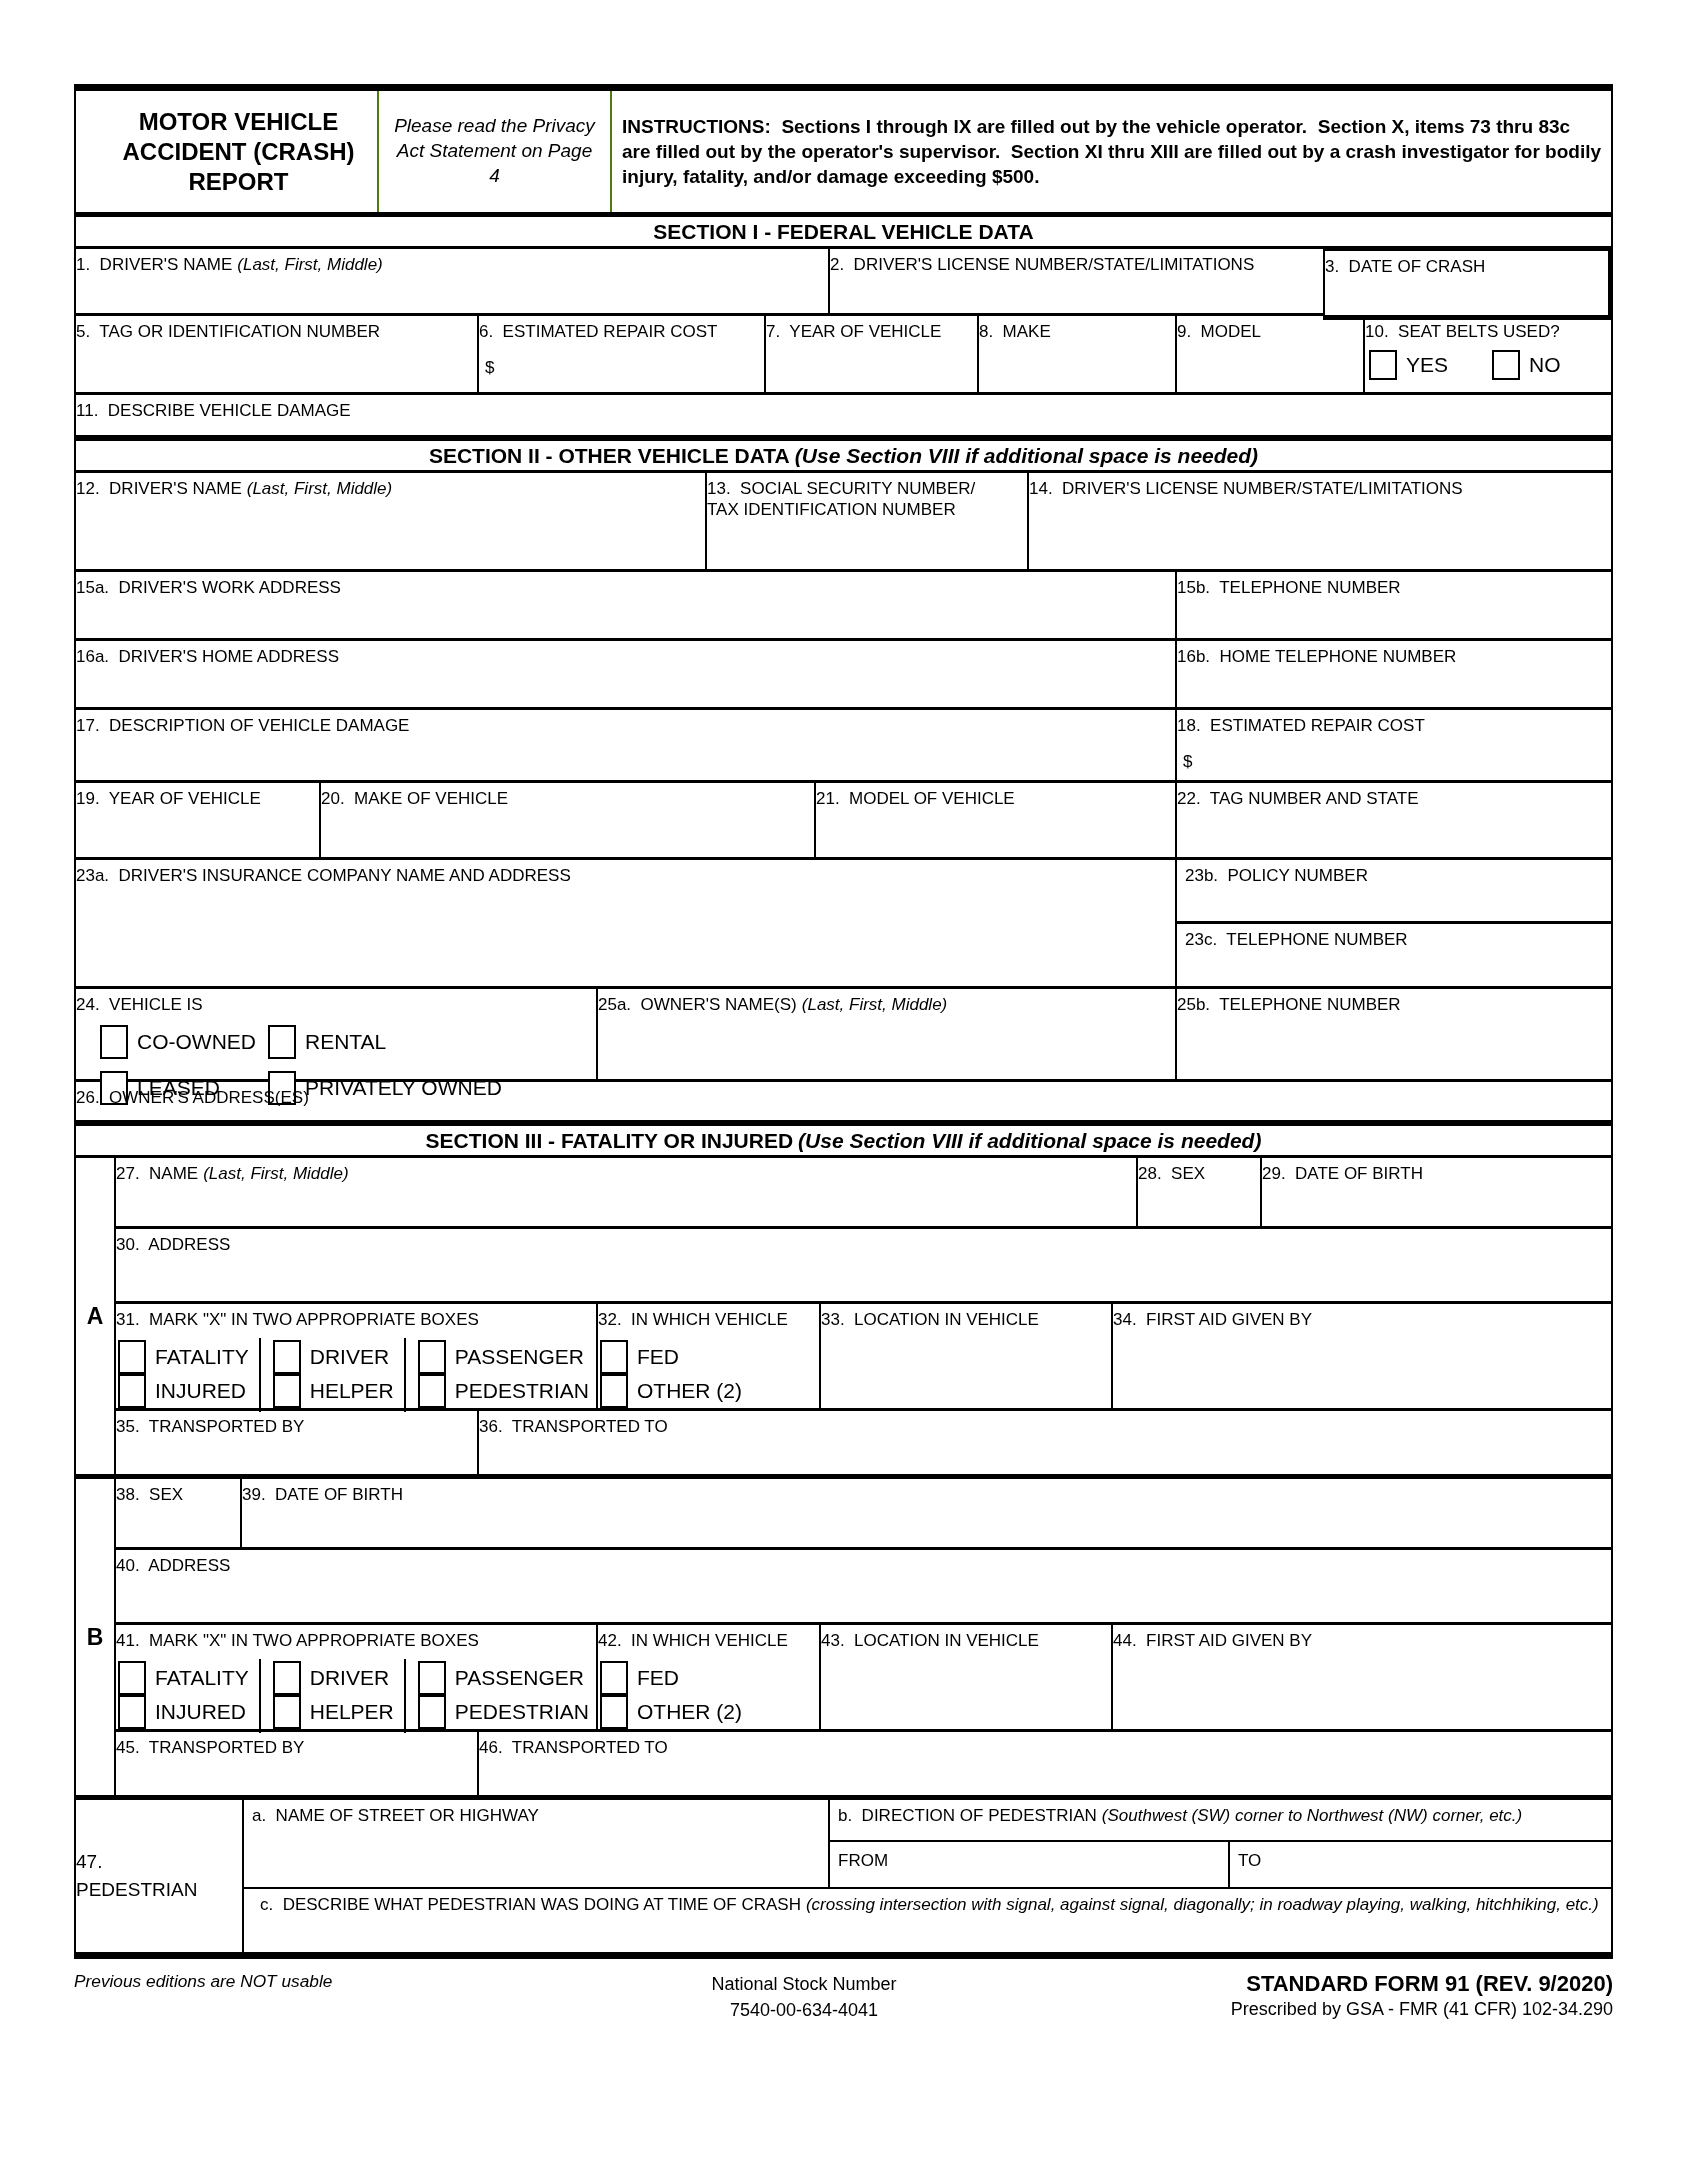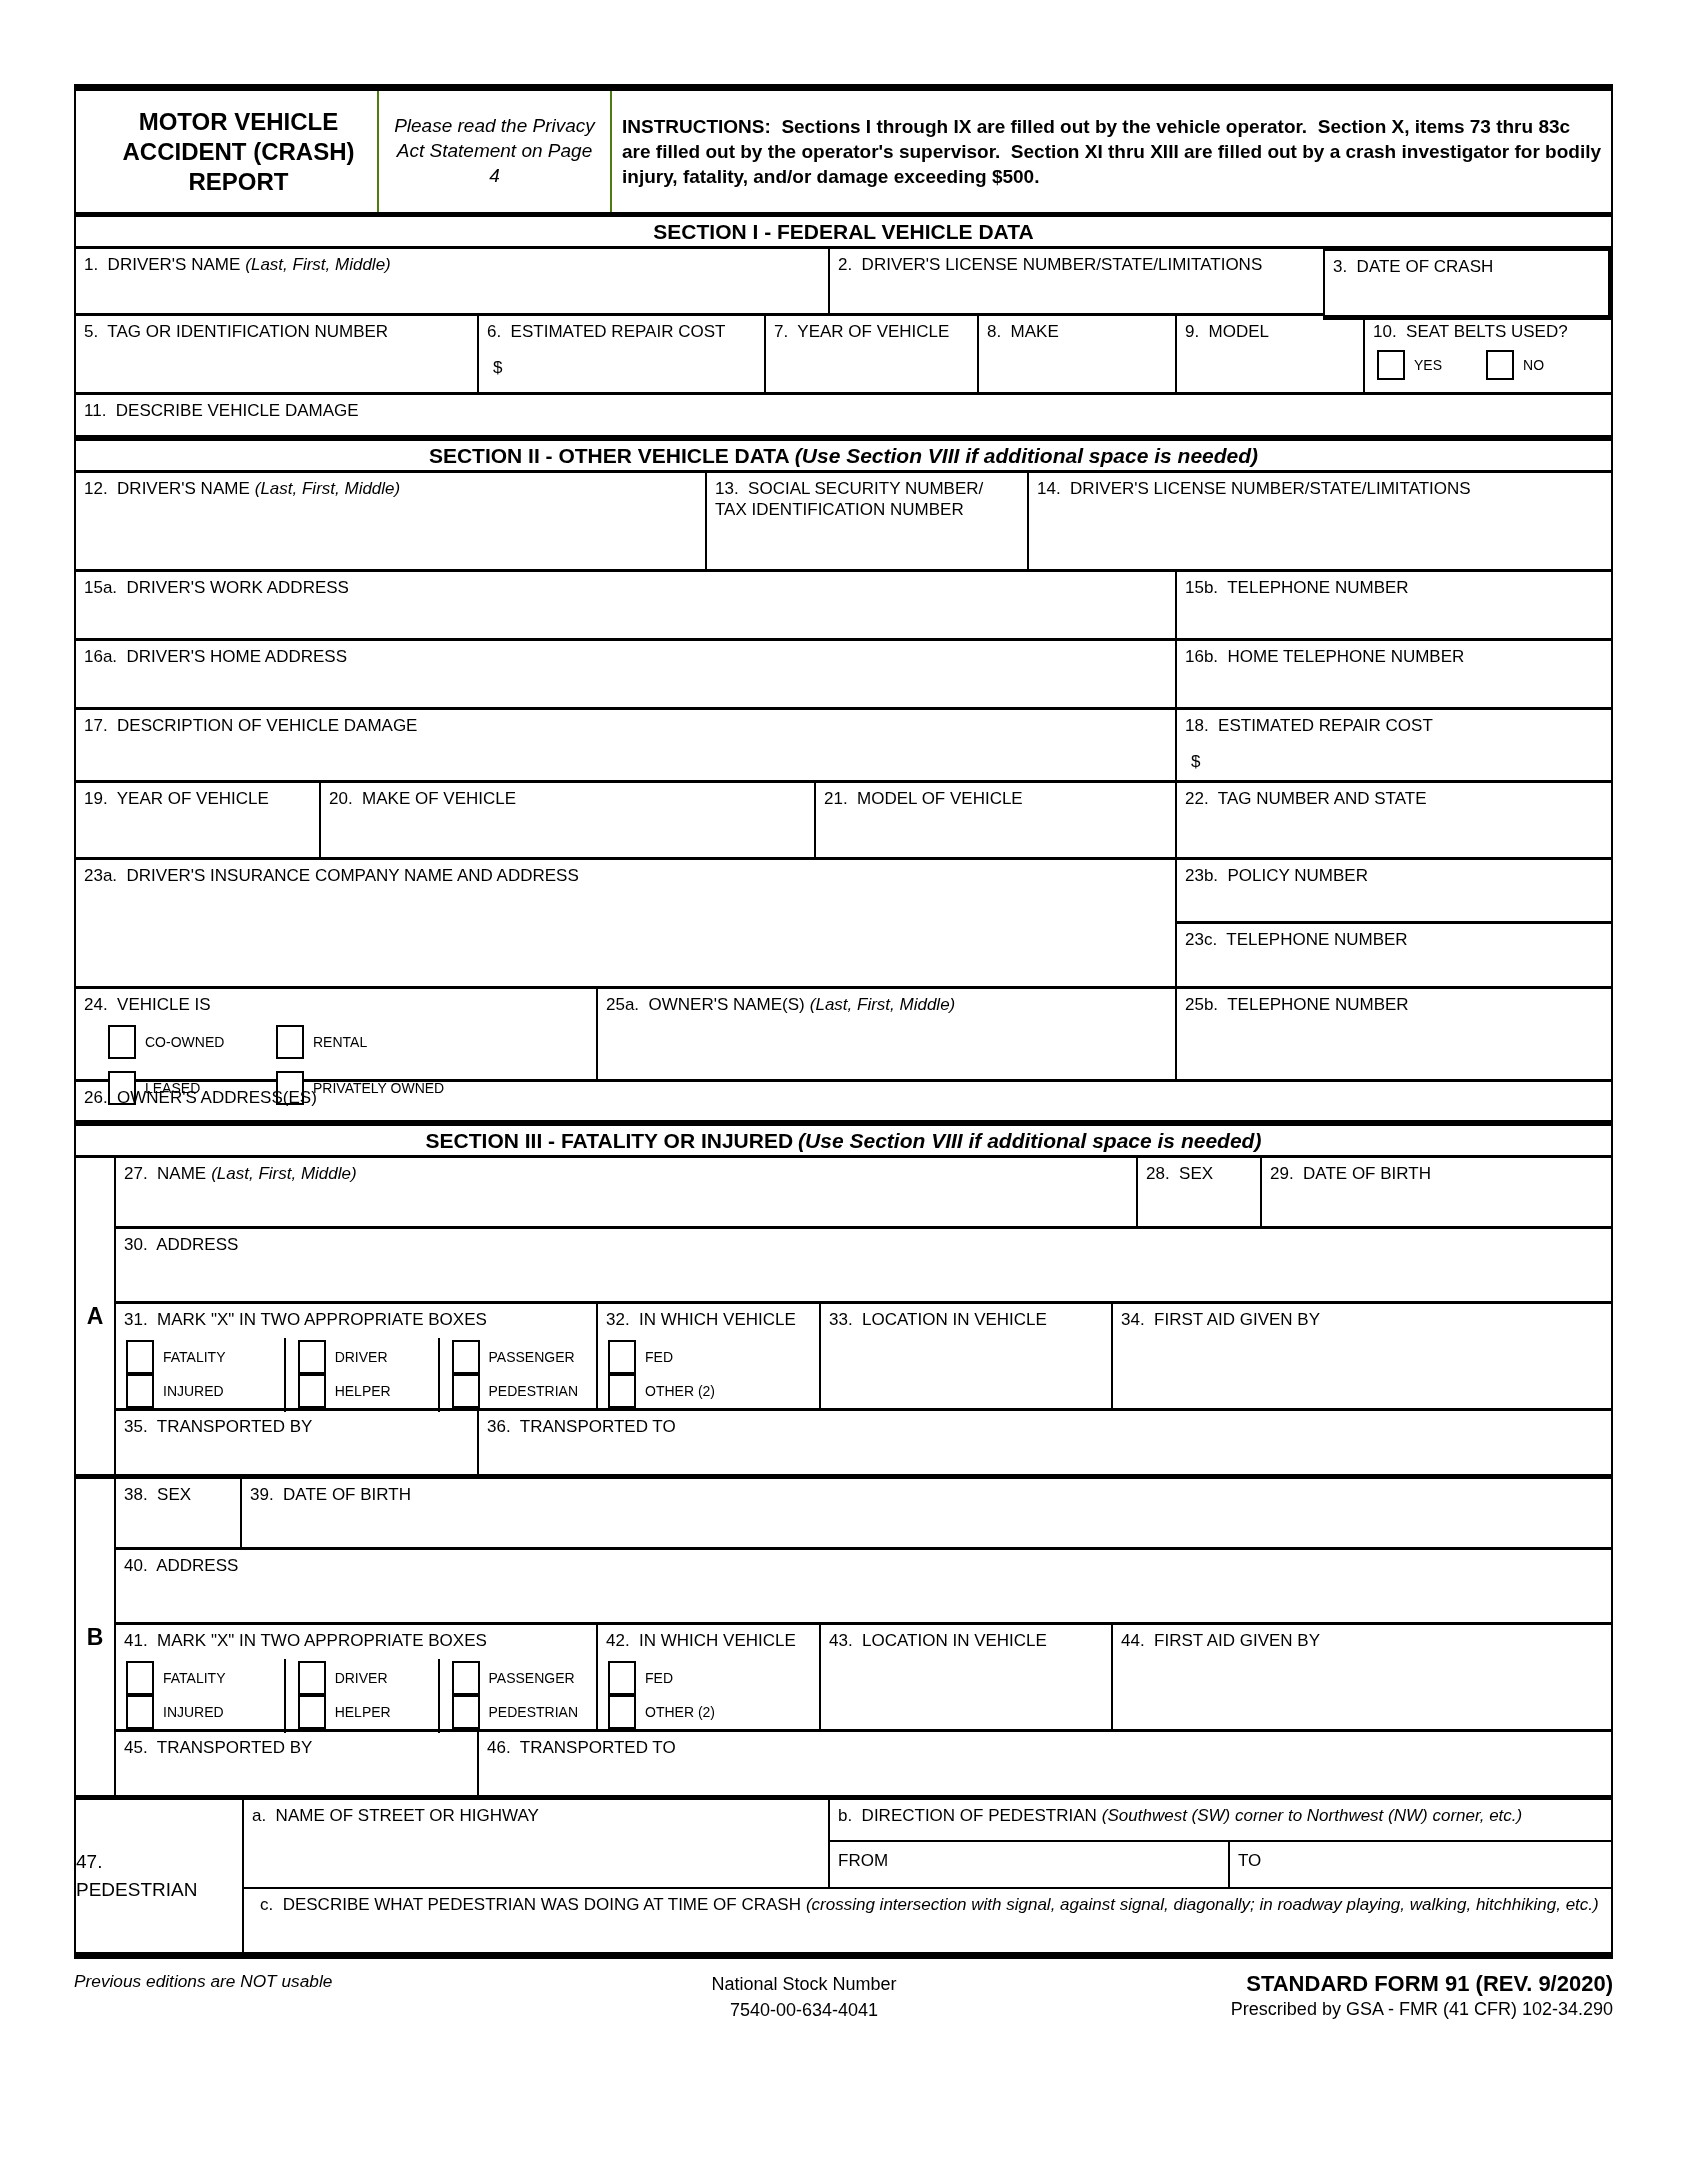--- a/index.html
+++ b/index.html
@@ -14,29 +14,29 @@
   .form-title{width:277px;text-align:center;font-weight:bold;font-size:24px;line-height:1.25;margin-left:24px;}
   .privacy{width:233px;text-align:center;font-style:italic;font-size:19px;line-height:1.3;}
   .instructions{flex:1;font-weight:bold;font-size:19px;line-height:1.32;white-space:pre-wrap;}
   
   .titlebar{height:32px;display:flex;align-items:center;justify-content:center;
             border-bottom:3px solid #000;font-size:21px;font-weight:bold;box-sizing:border-box;}
   .titlebar .hint{font-weight:bold;}
   
   .row{display:flex;box-sizing:border-box;border-bottom:3px solid #000;}
   .row.endsec{border-bottom:6px solid #000;}
-  .cell{box-sizing:border-box;padding:5px 8px;position:relative;display:flex;flex-direction:column;}
+  .cell{box-sizing:border-box;padding:5px 0;position:relative;display:flex;flex-direction:column;}
   .cell+.cell{border-left:2px solid #000;}
   .lbl{font-size:17px;line-height:1.25;white-space:pre-wrap;}
   .hint{font-style:italic;margin-left:5px;white-space:pre-wrap;}
   .dollar{font-size:17px;margin-top:16px;margin-left:6px;}
   
   .cb{display:inline-block;width:24px;height:30px;border:2px solid #000;background:#fff;flex:0 0 auto;}
   .cbrow{display:flex;align-items:center;gap:9px;}
-  .cblbl{font-size:14px;white-space:nowrap;}
+  .cblbl{font-size:21px;white-space:nowrap;}
   .yn{display:flex;gap:44px;margin-top:8px;margin-left:4px;}
   .yn .cb{height:26px;}
   .opt-grid{display:grid;grid-template-columns:168px 238px;row-gap:12px;margin:10px 0 0 24px;}
   .cbgrid{display:flex;margin-top:8px;flex:1;}
   .cbcol{display:flex;flex-direction:column;justify-content:space-between;padding:2px 10px 4px 2px;}
   .cbcol+.cbcol{border-left:2px solid #000;padding-left:12px;}
   
   .person{display:flex;border-bottom:5px solid #000;}
   .gutter{width:40px;display:flex;align-items:center;justify-content:center;
           font-size:23px;font-weight:bold;border-right:2px solid #000;box-sizing:border-box;}

